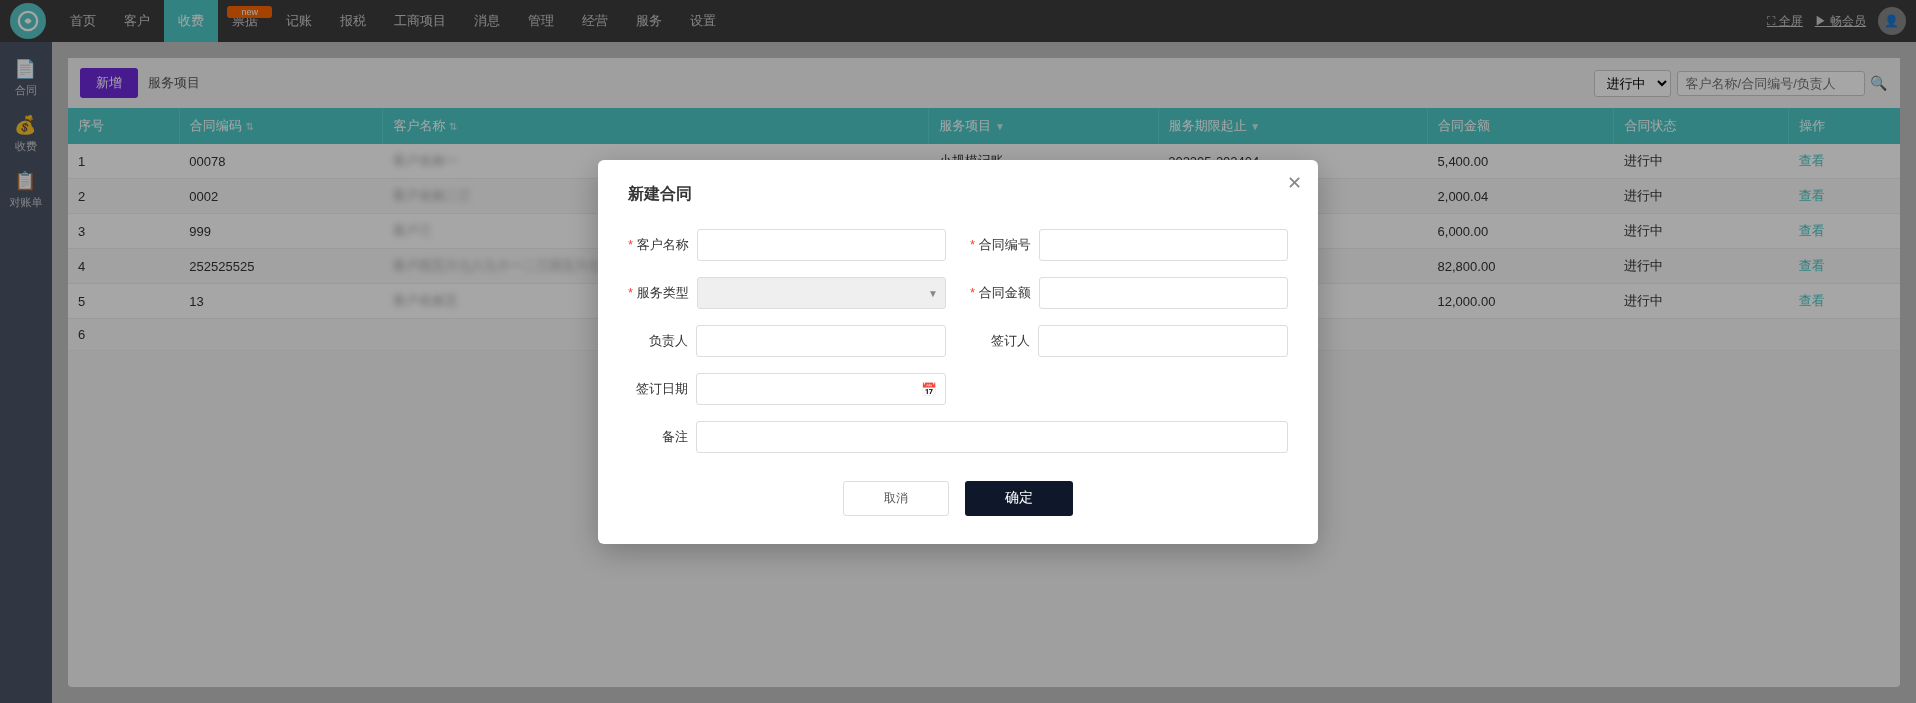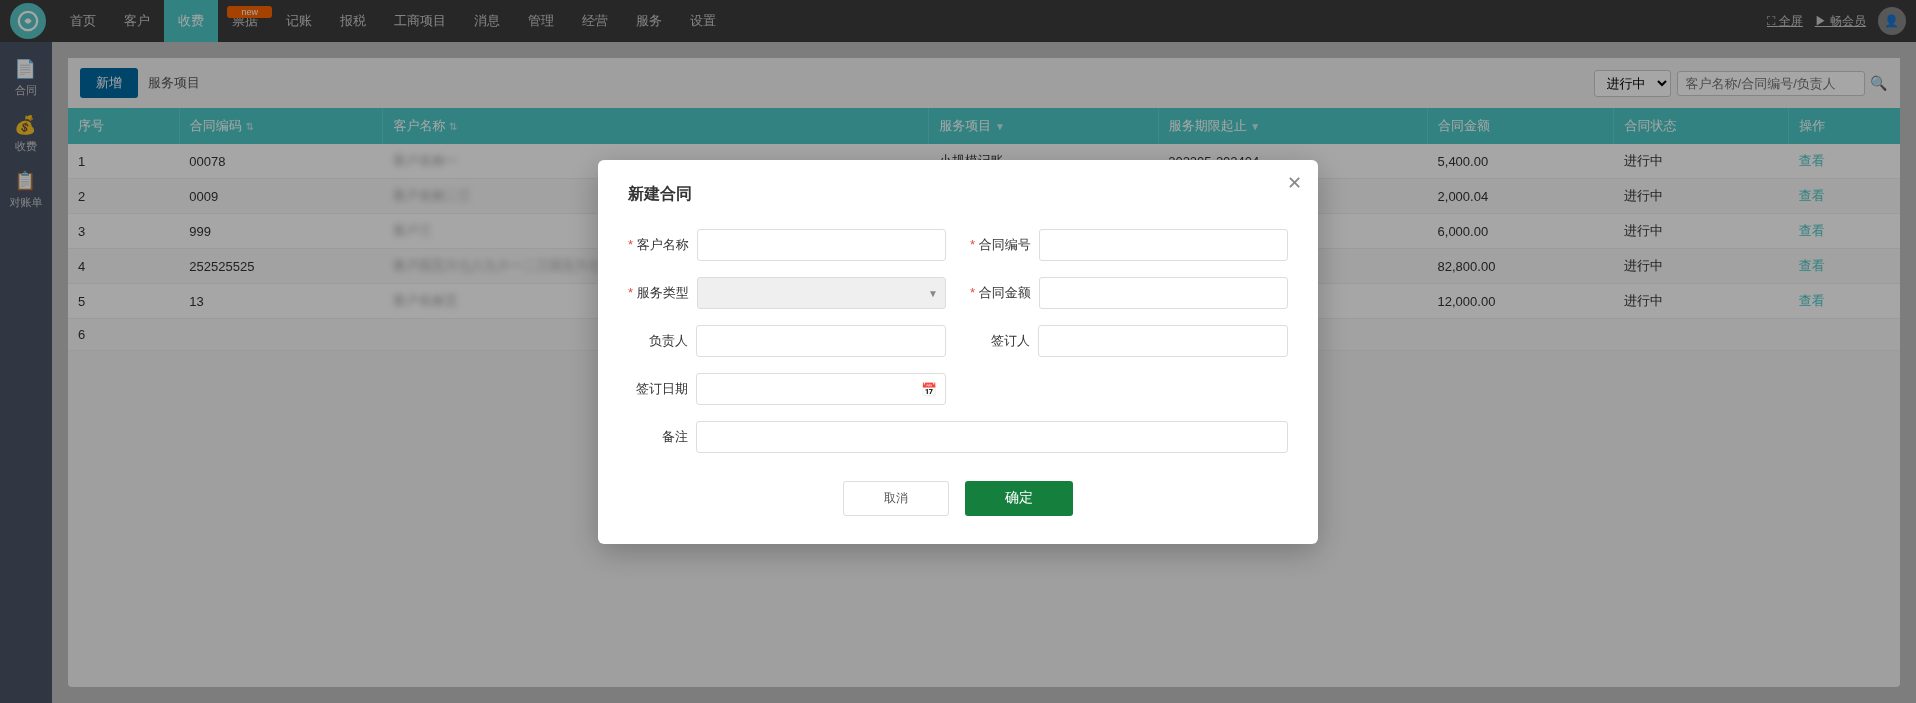--- a/index.html
+++ b/index.html
@@ -98,21 +98,21 @@
 
     
     .toolbar {
       padding: 10px 12px;
       display: flex;
       align-items: center;
       gap: 10px;
       background: #f5f5f5;
     }
     .btn-new {
-      background: #0369a1;
+      background: #6d28d9;
       color: #fff;
       border: none;
       padding: 6px 16px;
       border-radius: 3px;
       cursor: pointer;
       font-size: 13px;
       font-family: inherit;
     }
     .toolbar-label {
       color: #555;
@@ -284,21 +284,21 @@
       background: #fff;
       border: 1px solid #ddd;
       padding: 8px 40px;
       border-radius: 3px;
       cursor: pointer;
       font-size: 12px;
       font-family: inherit;
       color: #555;
     }
     .btn-confirm {
-      background: #15803d;
+      background: #0f172a;
       border: none;
       padding: 8px 40px;
       border-radius: 3px;
       cursor: pointer;
       font-size: 14px;
       font-family: inherit;
       color: #fff;
     }
   </style>
 </head>
@@ -402,21 +402,21 @@
           <td>00078</td>
           <td><span class="blurred">客户名称一</span></td>
           <td>小规模记账</td>
           <td>202305-202404</td>
           <td>5,400.00</td>
           <td class="status">进行中</td>
           <td class="action">查看</td>
         </tr>
         <tr>
           <td>2</td>
-          <td>0009</td>
+          <td>0002</td>
           <td><span class="blurred">客户名称二三</span></td>
           <td>小规模记账</td>
           <td>202305-202404</td>
           <td>2,000.04</td>
           <td class="status">进行中</td>
           <td class="action">查看</td>
         </tr>
         <tr>
           <td>3</td>
           <td>999</td>

